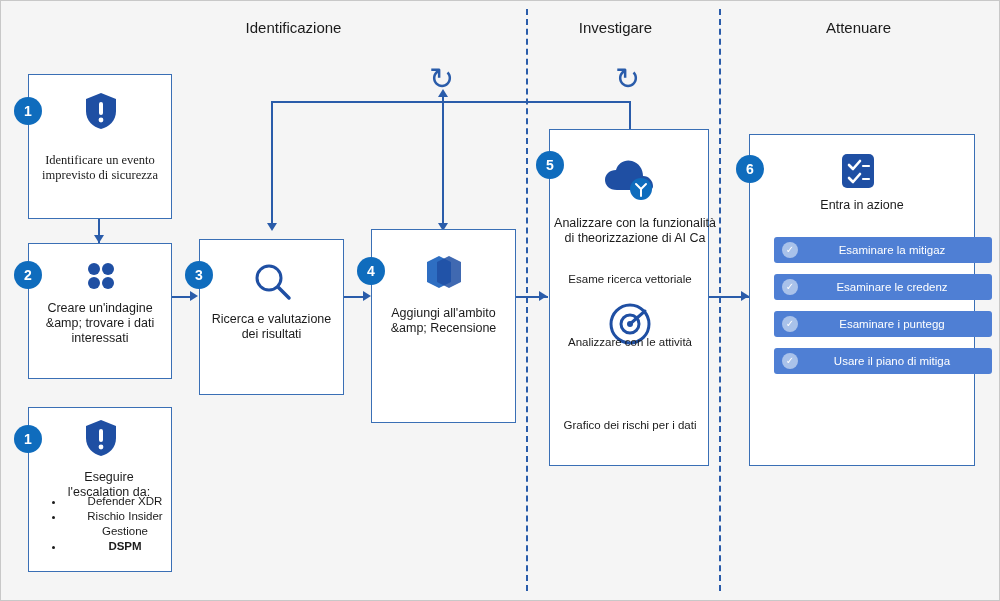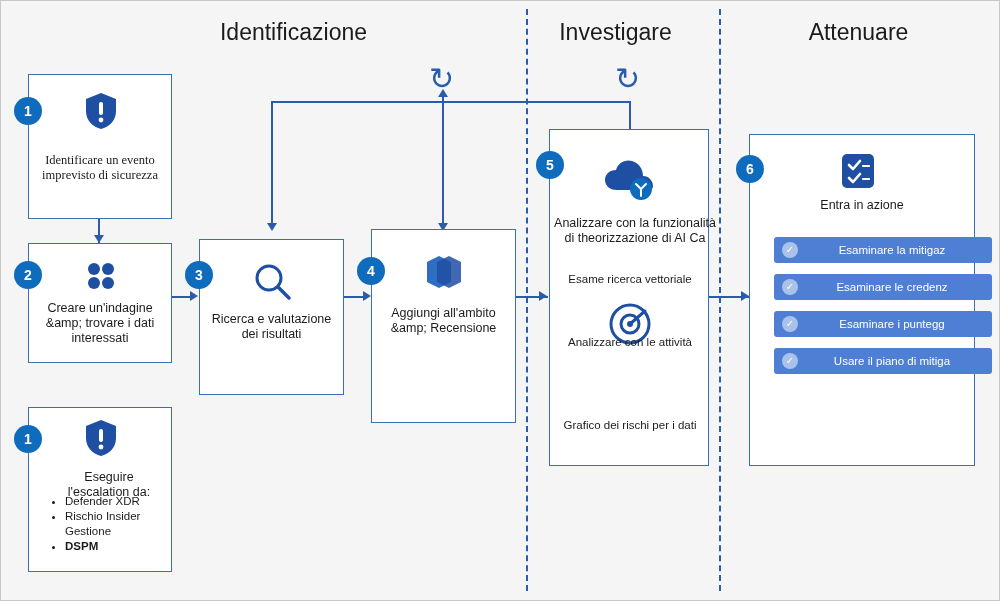--- a/index.html
+++ b/index.html
@@ -17,21 +17,21 @@
   #stage {
     position: relative;
     width: 1000px;
     height: 601px;
     border: 1px solid #c8c8c8;
     box-sizing: border-box;
     background: #f5f5f5;
   }
   .phase-title {
     position: absolute;
-    font-size: 23px;
+    font-size: 15px;
     color: #1b1b1b;
     text-align: center;
     white-space: nowrap;
   }
   .divider {
     position: absolute;
     width: 0;
     border-left: 2px dashed #2a5caa;
     top: 8px;
     height: 582px;
@@ -196,21 +196,21 @@
       <svg width="36" height="40" viewBox="0 0 36 40" aria-hidden="true">
         <path d="M18 2 L33 8 V20 C33 30 26 36 18 38 C10 36 3 30 3 20 V8 Z" fill="#1f4fa3"></path>
         <rect x="16" y="11" width="4" height="13" rx="2" fill="#ffffff"></rect>
         <circle cx="18" cy="29" r="2.4" fill="#ffffff"></circle>
       </svg>
     </div>
     <div class="card-label" style="top:78px;">Identificare un evento imprevisto di sicurezza</div>
   </div>
   <div class="badge" style="left:13px; top:96px;">1</div>
 
-  <div class="card" style="left:27px; top:242px; width:144px; height:120px;">
+  <div class="card" style="left:27px; top:242px; width:144px; height:136px;">
     <div class="icon-wrap" style="left:52px; top:12px; width:40px; height:40px;">
       <svg width="36" height="36" viewBox="0 0 36 36" aria-hidden="true">
         <circle cx="11" cy="11" r="6" fill="#1f4fa3"></circle>
         <circle cx="25" cy="11" r="6" fill="#1f4fa3"></circle>
         <circle cx="11" cy="25" r="6" fill="#1f4fa3"></circle>
         <circle cx="25" cy="25" r="6" fill="#1f4fa3"></circle>
       </svg>
     </div>
     <div class="card-label" style="top:57px;">Creare un'indagine &amp;amp; trovare i dati interessati</div>
   </div>
@@ -218,21 +218,21 @@
 
   <div class="card" style="left:27px; top:406px; width:144px; height:165px;">
     <div class="icon-wrap" style="left:52px; top:8px; width:40px; height:44px;">
       <svg width="36" height="40" viewBox="0 0 36 40" aria-hidden="true">
         <path d="M18 2 L33 8 V20 C33 30 26 36 18 38 C10 36 3 30 3 20 V8 Z" fill="#1f4fa3"></path>
         <rect x="16" y="11" width="4" height="13" rx="2" fill="#ffffff"></rect>
         <circle cx="18" cy="29" r="2.4" fill="#ffffff"></circle>
       </svg>
     </div>
     <div class="card-label" style="top:62px;margin-left:18px;">Eseguire l'escalation da:</div>
-    <ul class="bullet-list" style="left:14px; top:86px; width:120px;">
+    <ul class="bullet-list" style="left:14px; top:86px; width:120px;text-align:center;">
       <li>Defender XDR</li>
       <li>Rischio Insider Gestione</li>
       <li class="bold">DSPM</li>
     </ul>
   </div>
   <div class="badge" style="left:13px; top:424px;">1</div>
 
   <div class="card" style="left:198px; top:238px; width:145px; height:156px;">
     <div class="icon-wrap" style="left:50px; top:20px; width:44px; height:44px;">
       <svg width="42" height="42" viewBox="0 0 42 42" aria-hidden="true">

